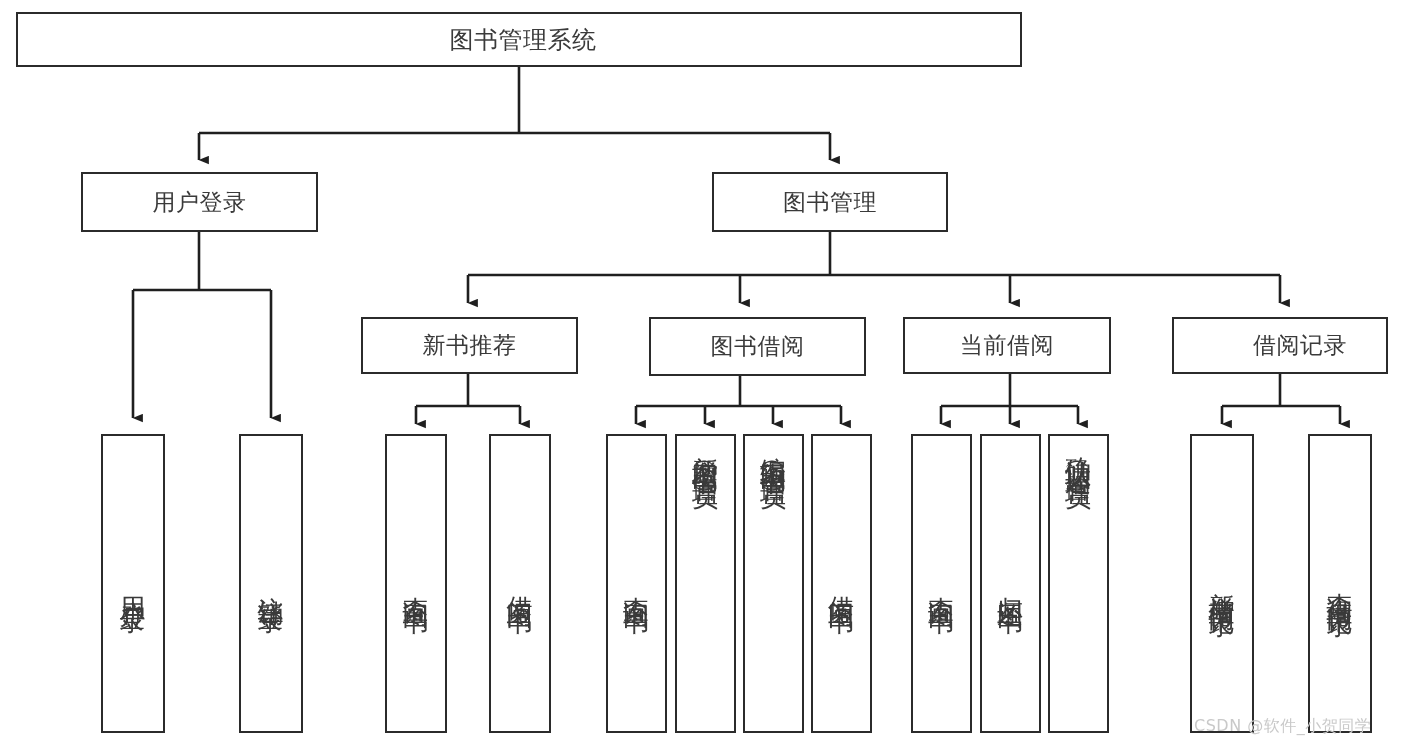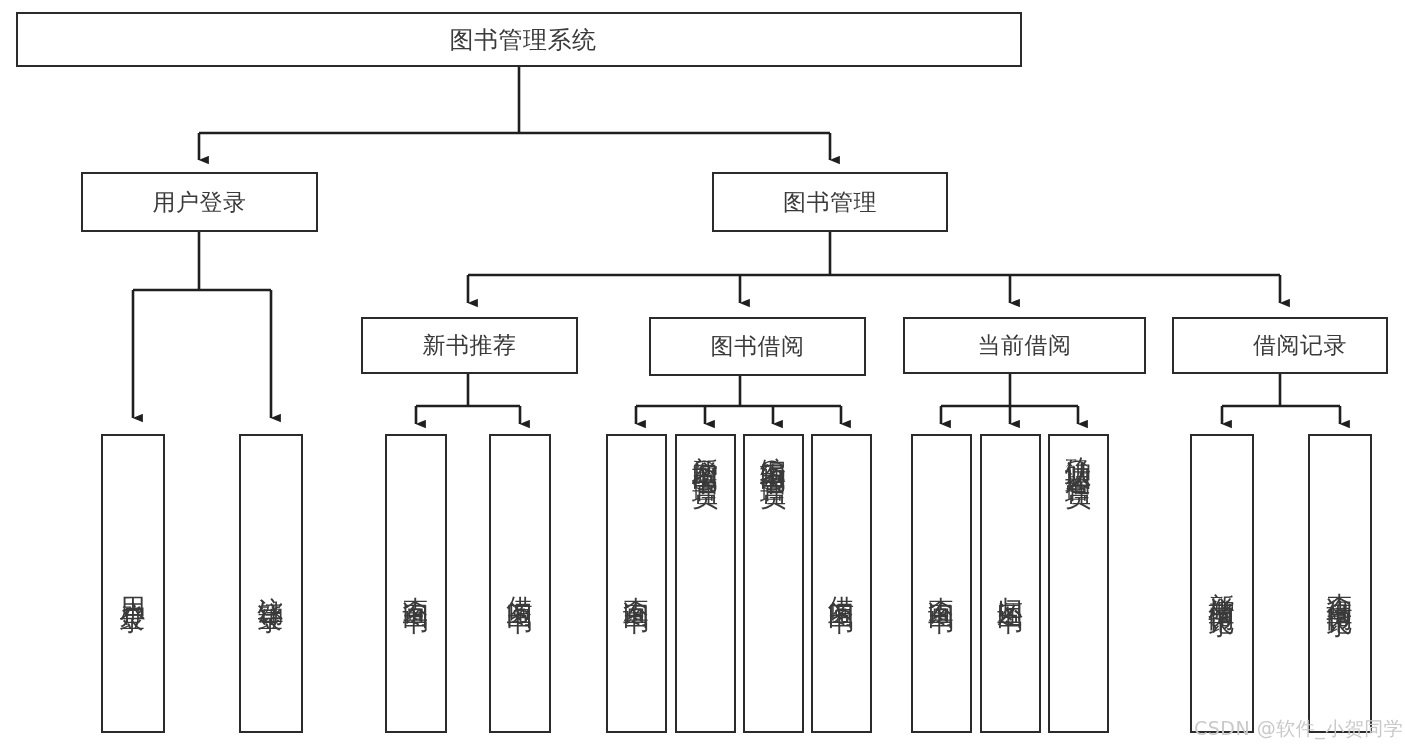--- a/index.html
+++ b/index.html
@@ -62,21 +62,21 @@
     line-height: 1.0;
     letter-spacing: 4px;
     white-space: nowrap;
   }
   .node.vert.centered {
     align-items: center;
   }
   .watermark {
     position: absolute;
     color: #c9c9c9;
-    font-size: 19px;
+    font-size: 16px;
     white-space: nowrap;
     letter-spacing: 0.5px;
   }
 </style>
 </head>
 <body>
 
 <div id="canvas">
 
   <svg class="wires" viewBox="0 0 1405 747" xmlns="http://www.w3.org/2000/svg">
@@ -143,21 +143,21 @@
   </div>
 
   <div class="node horiz" style="left:361px; top:317px; width:217px; height:57px;justify-content:center;">
     <span class="label">新书推荐</span>
   </div>
 
   <div class="node horiz" style="left:633px; top:317px; width:217px; height:59px;margin-left:16px;">
     <span class="label">图书借阅</span>
   </div>
 
-  <div class="node horiz" style="left:903px; top:317px; width:243px; height:57px;">
+  <div class="node horiz" style="left:903px; top:317px; width:208px; height:57px;">
     <span class="label">当前借阅</span>
   </div>
 
   <div class="node horiz" style="left:1172px; top:317px; width:216px; height:57px;padding-left:40px;">
     <span class="label">借阅记录</span>
   </div>
 
   <div class="node vert centered" style="left:101px; top:434px; width:64px; height:299px;">
     <span class="label">用户登录</span>
   </div>

